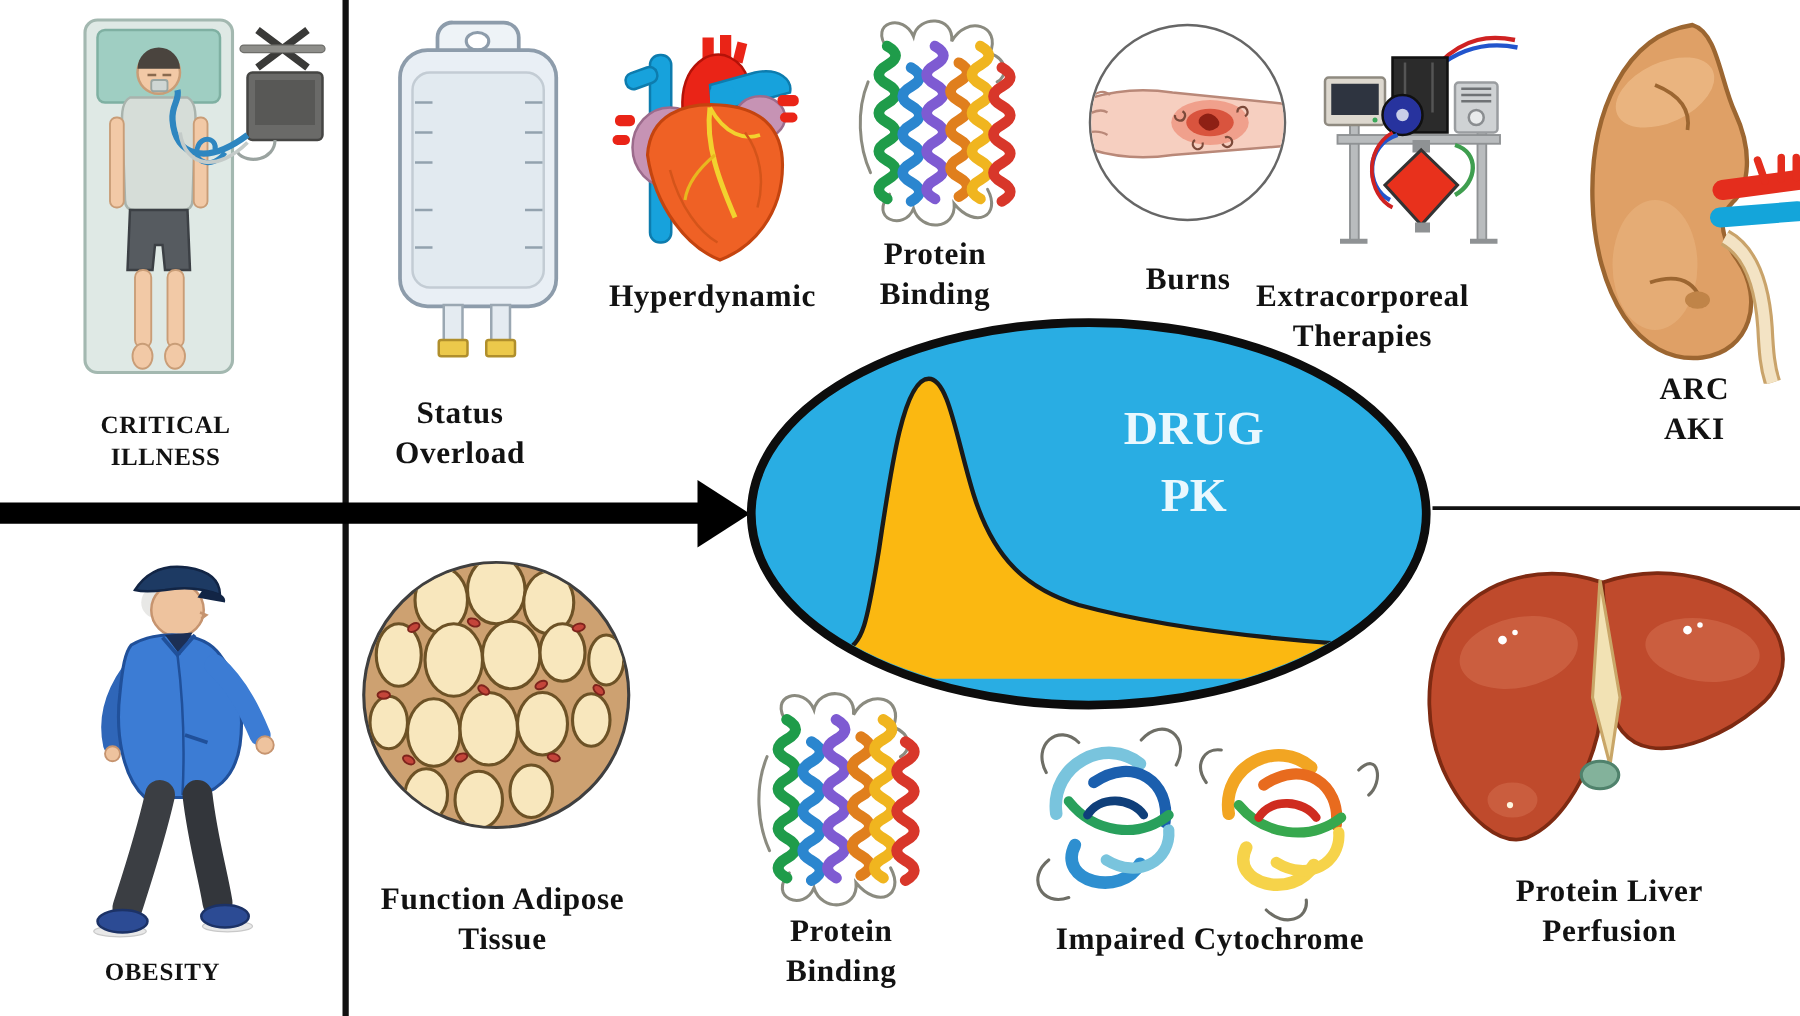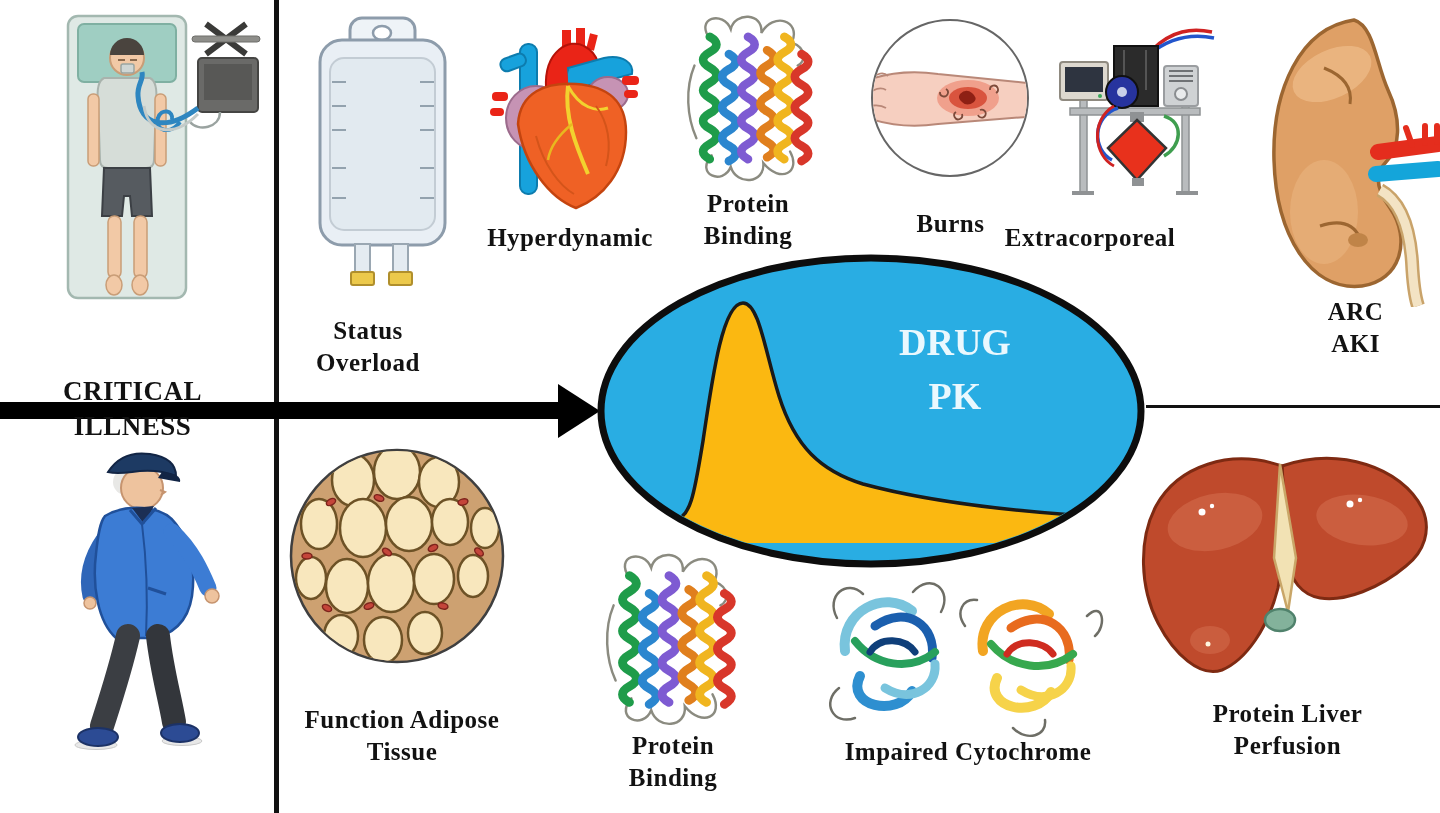--- a/index.html
+++ b/index.html
@@ -1,21 +1,21 @@
 <!DOCTYPE html>
 <html><head>
 <meta charset="utf-8">
 <style>
   html,body{margin:0;padding:0;background:#ffffff;}
   .figure{position:relative;width:1440px;height:813px;background:#ffffff;overflow:hidden;
           font-family:"Liberation Serif", serif;}
   .illus{position:absolute;display:block;}
   .label{position:absolute;text-align:center;font-weight:bold;color:#121212;
          font-size:25px;line-height:1.28;letter-spacing:.5px;}
-  .label.big{font-size:27px;margin-top:46px;}
+  .label.big{font-size:20px;}
   .ln{display:block;}
   .divider-v{position:absolute;left:274px;top:0;width:5px;height:813px;background:#111;}
   .hline-right{position:absolute;left:1146px;top:405px;width:294px;height:3px;background:#111;}
   .arrow-shaft{position:absolute;left:0;top:402px;width:562px;height:17px;background:#000;}
   .arrow-head{position:absolute;left:558px;top:384px;width:0;height:0;
               border-top:27px solid transparent;border-bottom:27px solid transparent;
               border-left:42px solid #000;}
   svg text{font-family:"Liberation Serif", serif;font-weight:bold;}
 </style>
 </head>
@@ -298,20 +298,21 @@
   </div>
   <div class="label" style="left:663px;top:188px;width:170px">
     <span class="ln">Protein</span>
     <span class="ln">Binding</span>
   </div>
   <div class="label" style="left:868px;top:208px;width:165px">
     <span class="ln">Burns</span>
   </div>
   <div class="label" style="left:970px;top:222px;width:240px">
     <span class="ln">Extracorporeal</span>
+    <span class="ln">Therapies</span>
   </div>
   <div class="label" style="left:1283px;top:296px;width:145px">
     <span class="ln">ARC</span>
     <span class="ln">AKI</span>
   </div>
   <div class="label big" style="left:35px;top:766px;width:190px">
     <span class="ln">OBESITY</span>
   </div>
   <div class="label" style="left:272px;top:704px;width:260px">
     <span class="ln">Function Adipose</span>

